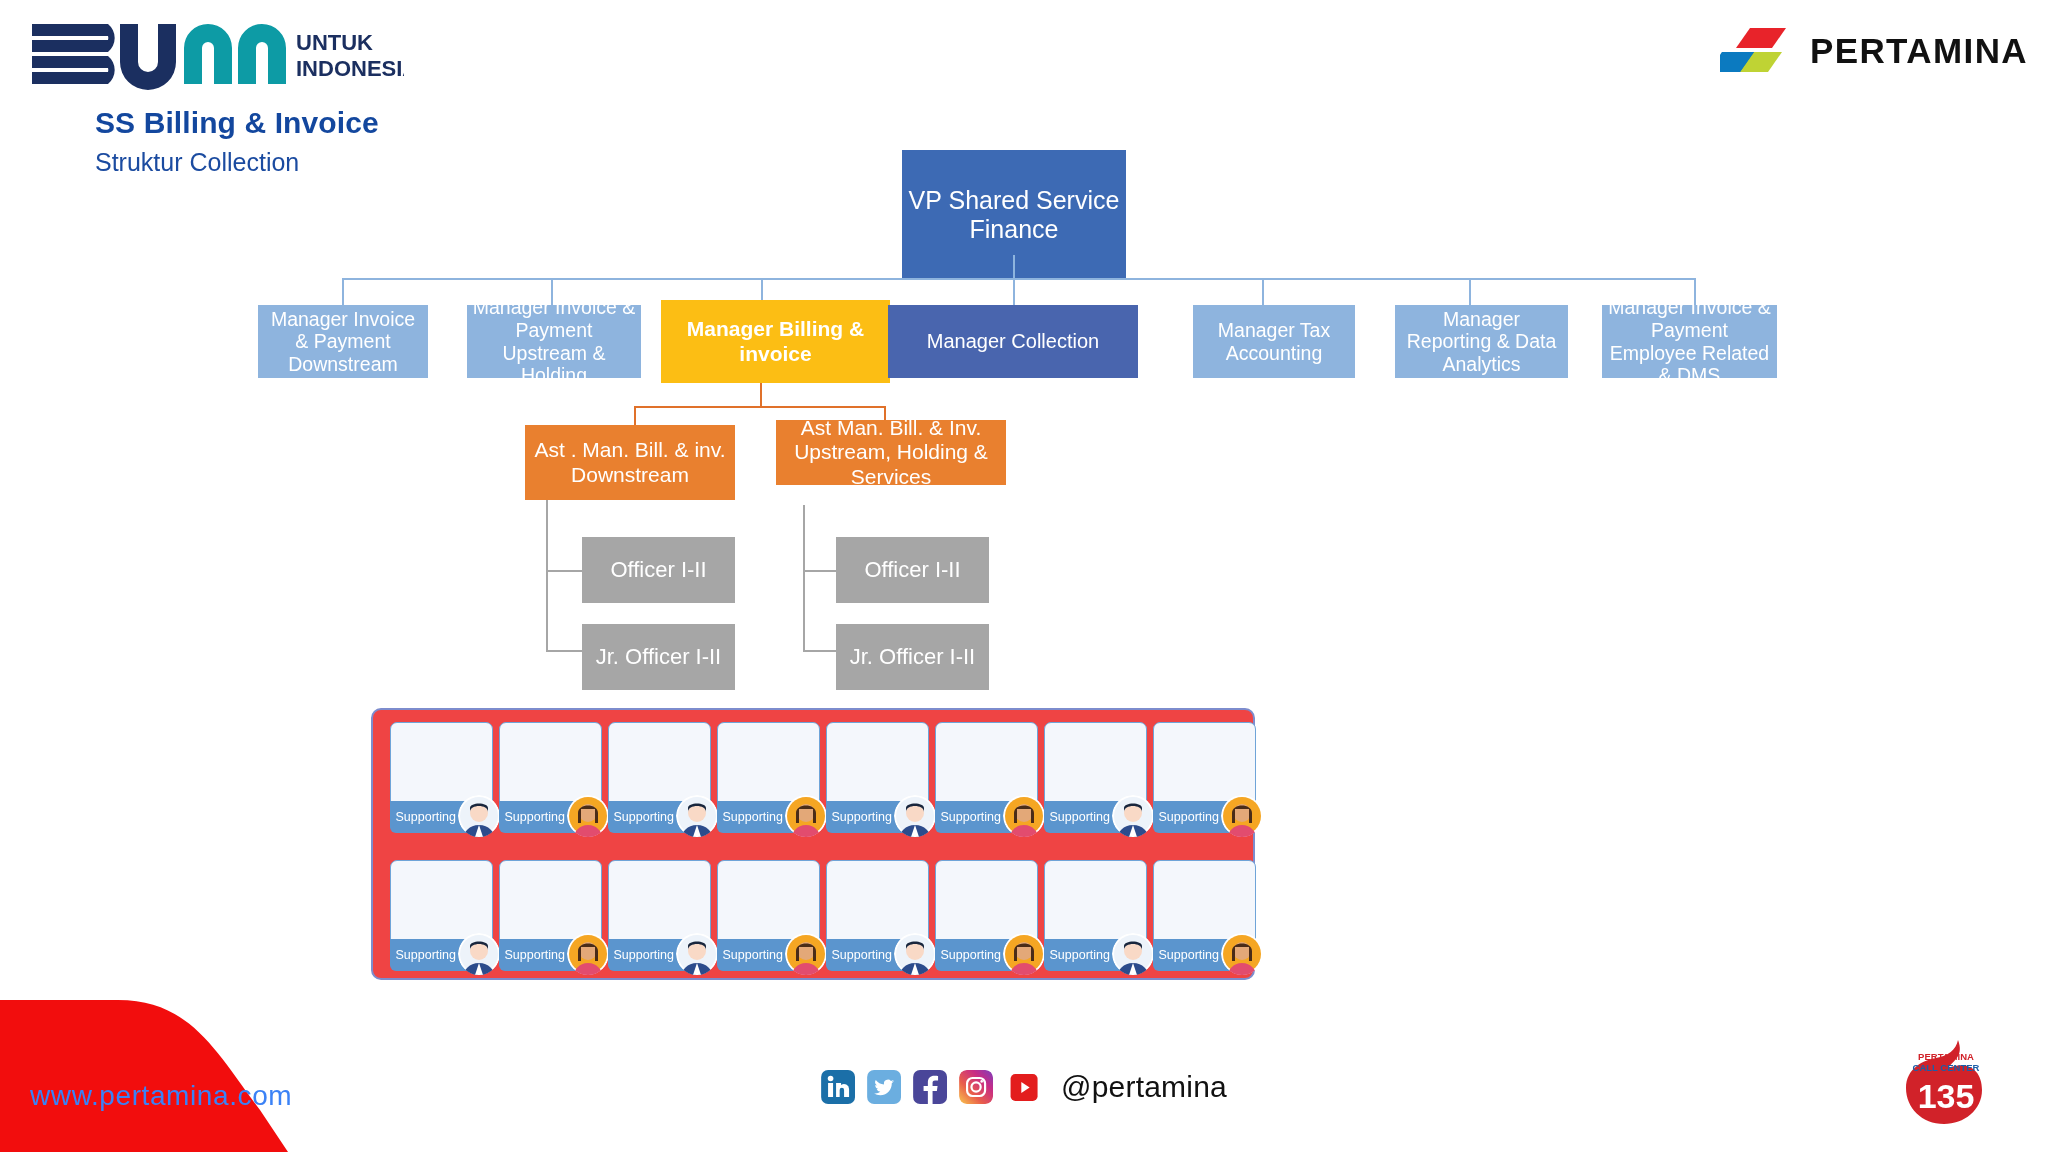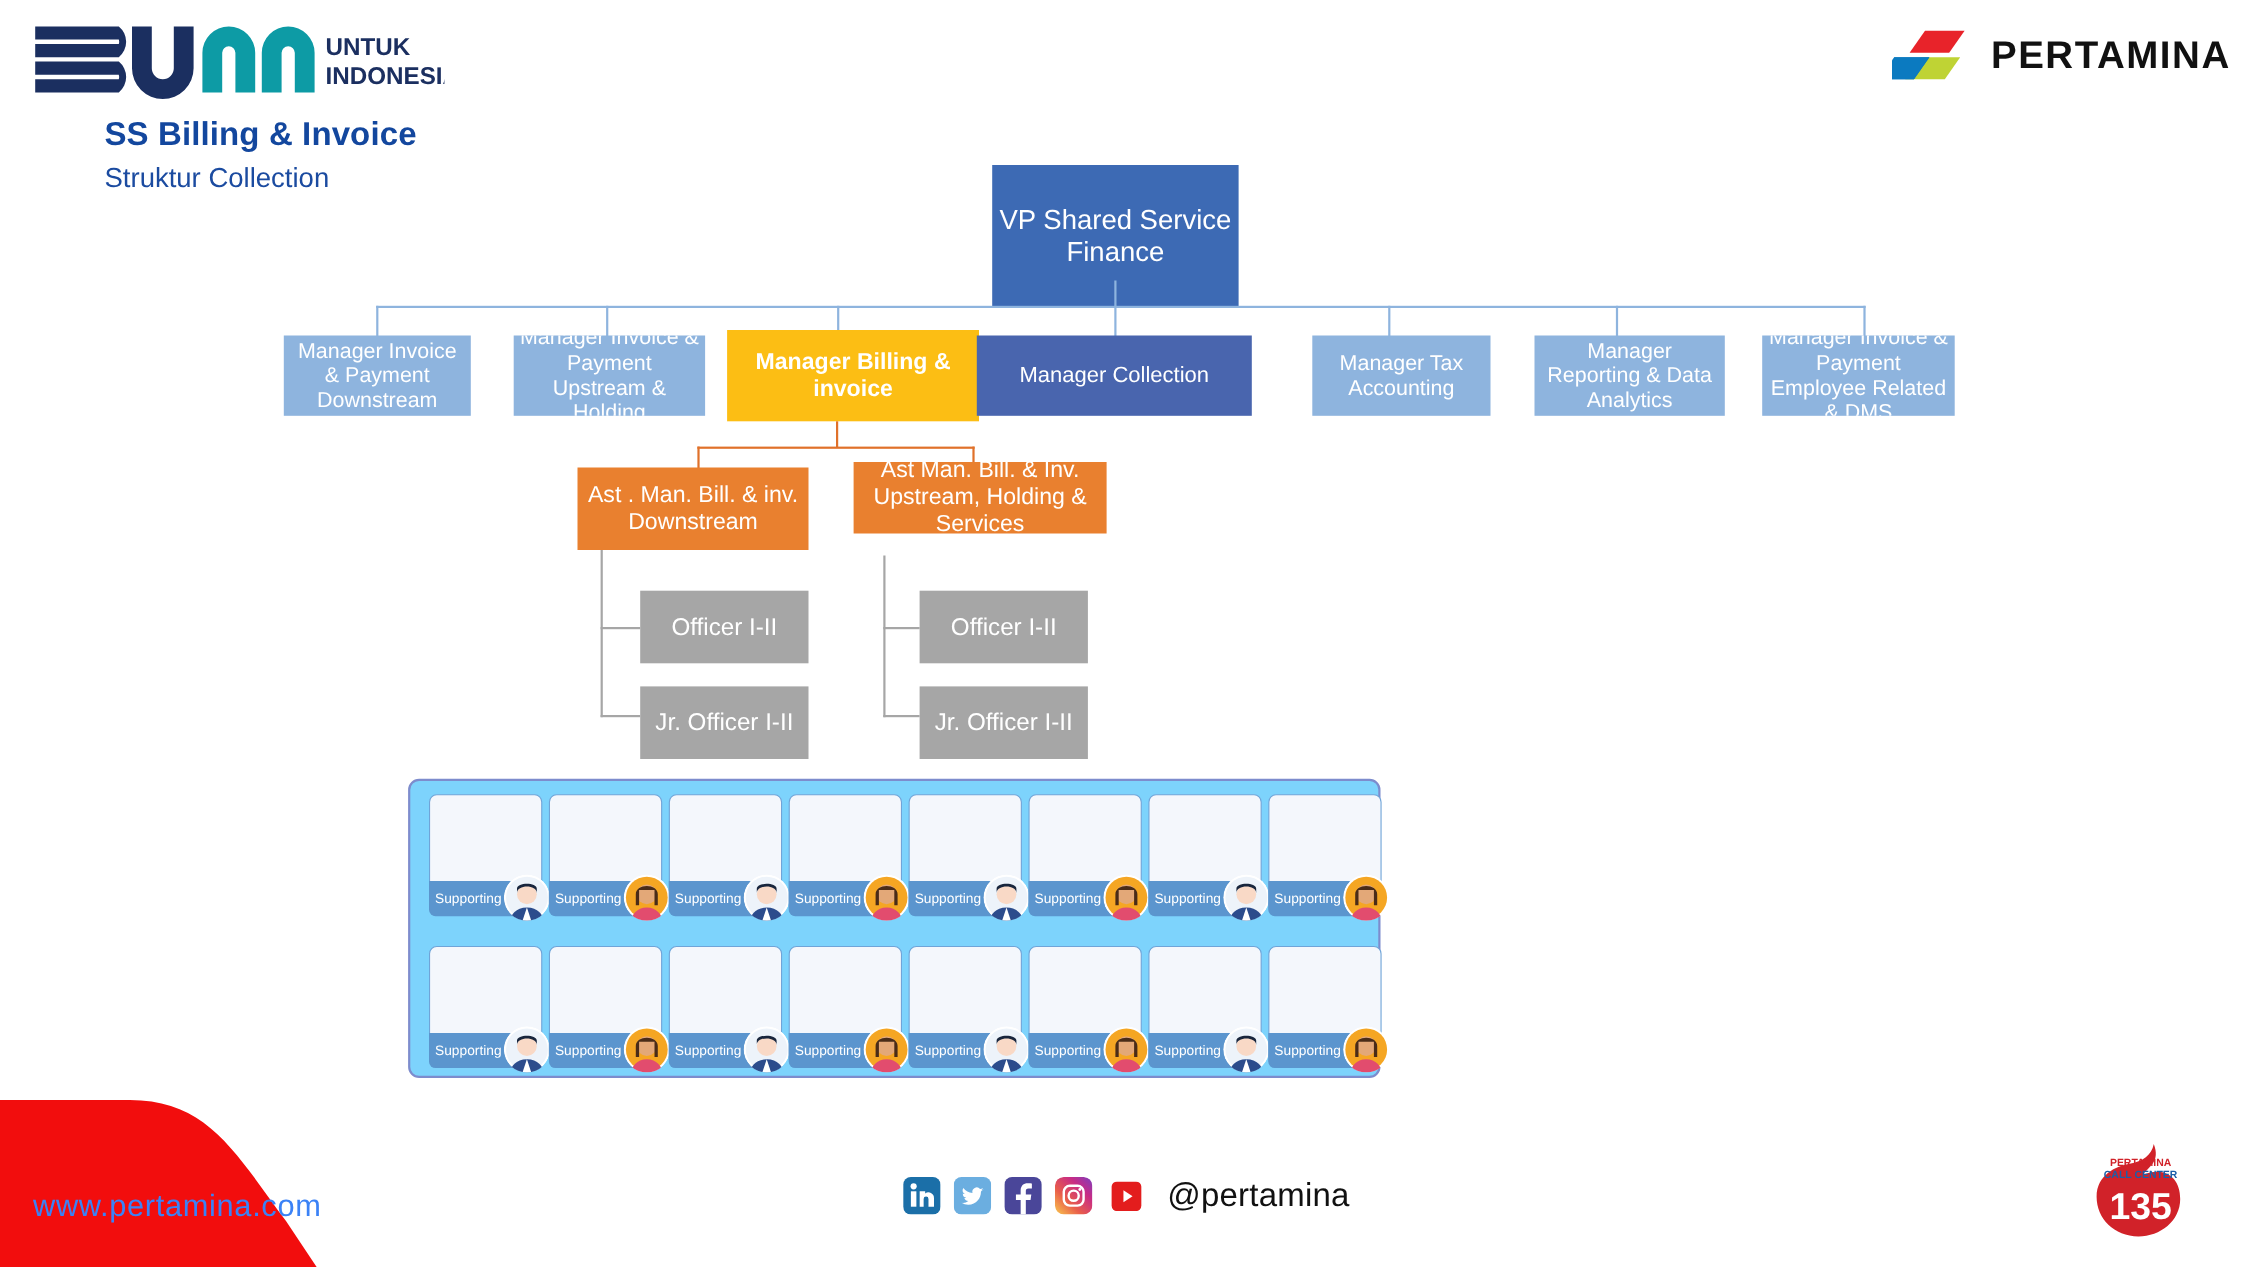--- a/index.html
+++ b/index.html
@@ -86,21 +86,21 @@
   .conn-orange { position: absolute; background: #E0712A; }
   .conn-gray   { position: absolute; background: #A6A6A6; }
 
   
   #support-panel {
     position: absolute;
     left: 371px;
     top: 708px;
     width: 884px;
     height: 272px;
-    background: #7dd3fc;
+    background: #ef4444;
     border: 2px solid #7D8CCD;
     border-radius: 10px;
     box-sizing: border-box;
   }
   .support-row {
     position: absolute;
     left: 17px;
     display: flex;
     gap: 6px;
   }

